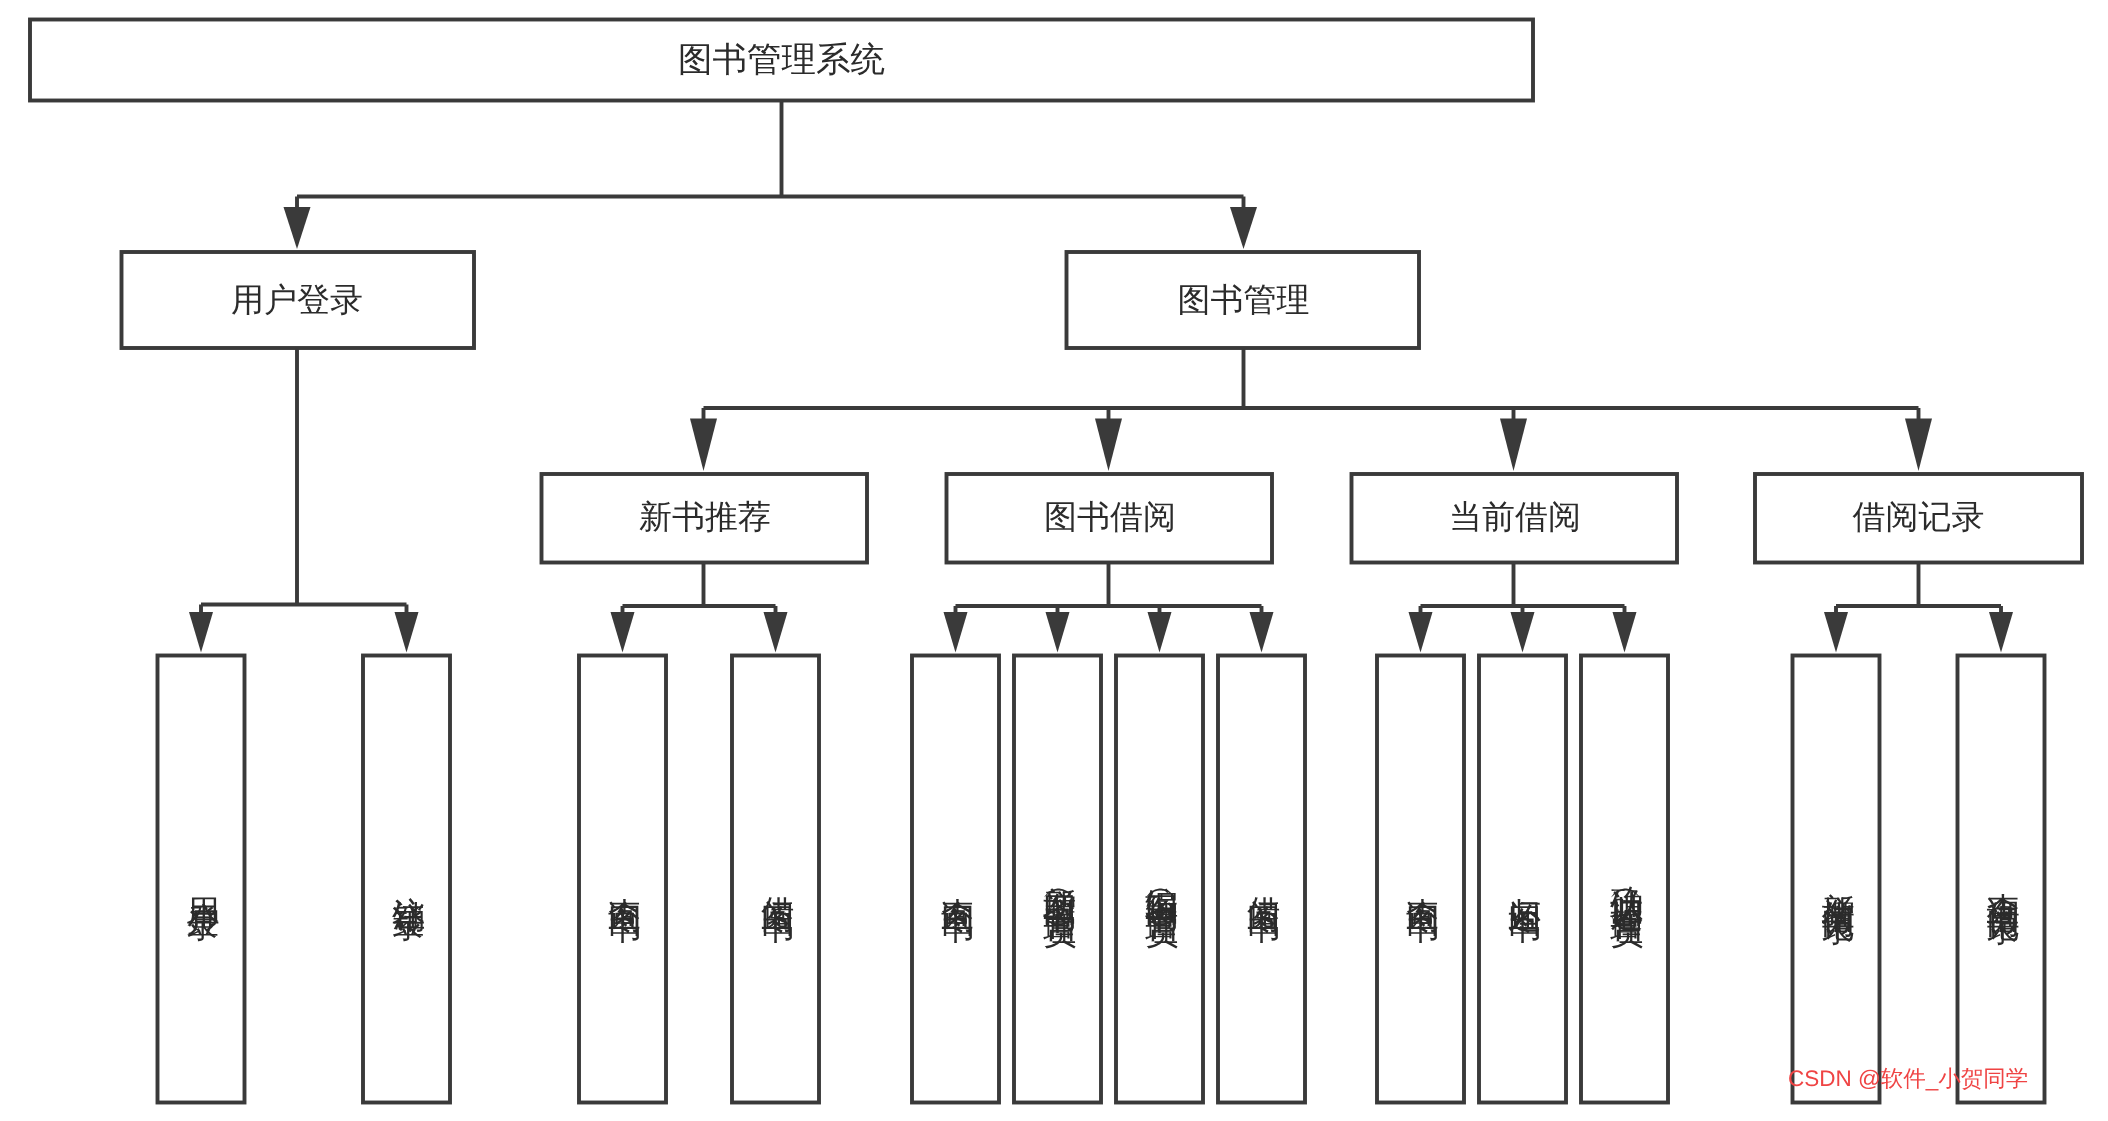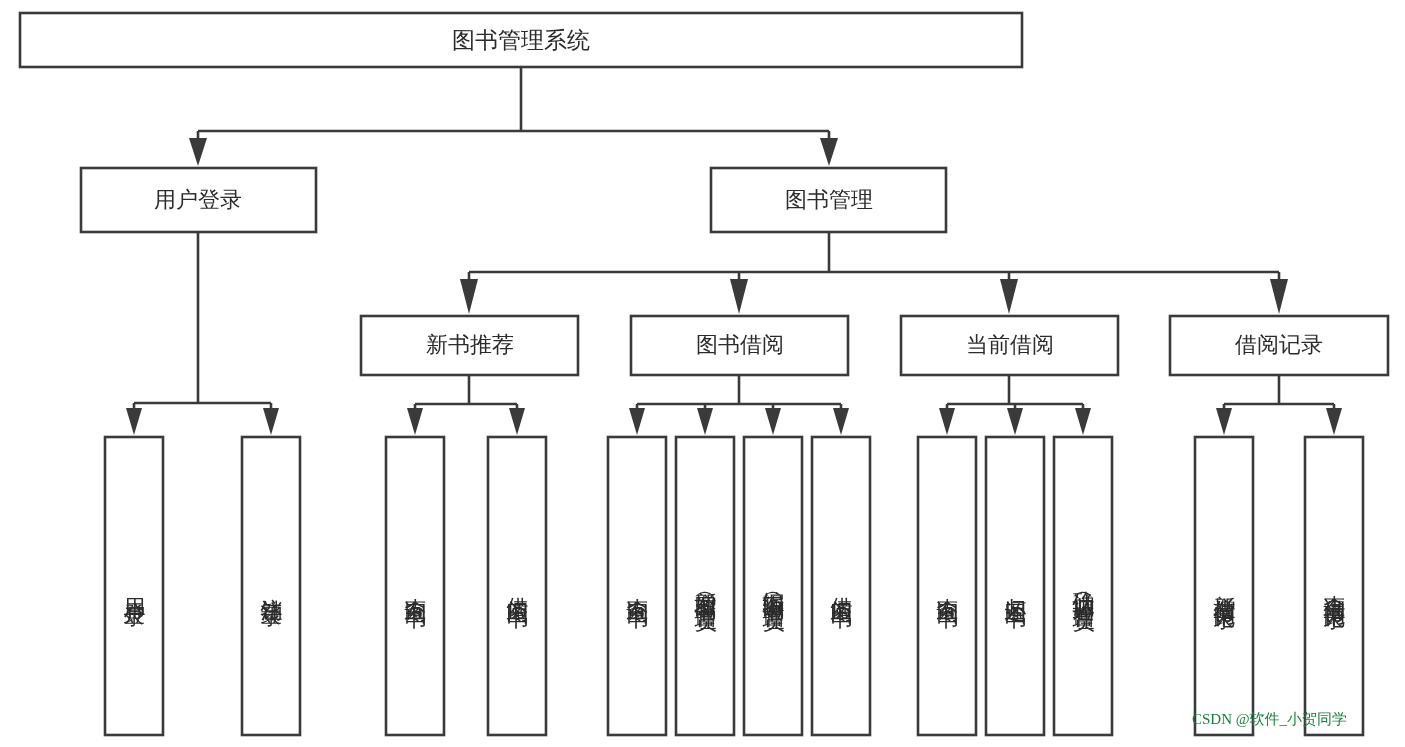--- a/index.html
+++ b/index.html
@@ -67,23 +67,23 @@
     letter-spacing: 3px;
     display: flex;
     align-items: center;
     justify-content: center;
     text-align: center;
     white-space: nowrap;
     user-select: none;
   }
   .watermark {
     position: absolute;
-    font-family: Liberation Serif, serif;
+    font-family: Liberation Sans, sans-serif;
     font-size: 15px;
-    color: #15803d;
+    color: #ef4444;
     white-space: nowrap;
     user-select: none;
   }
 </style>
 </head>
 <body>
 
 <div id="diagram-root">
 
   <svg class="diagram-canvas" viewBox="0 0 1405 747">

